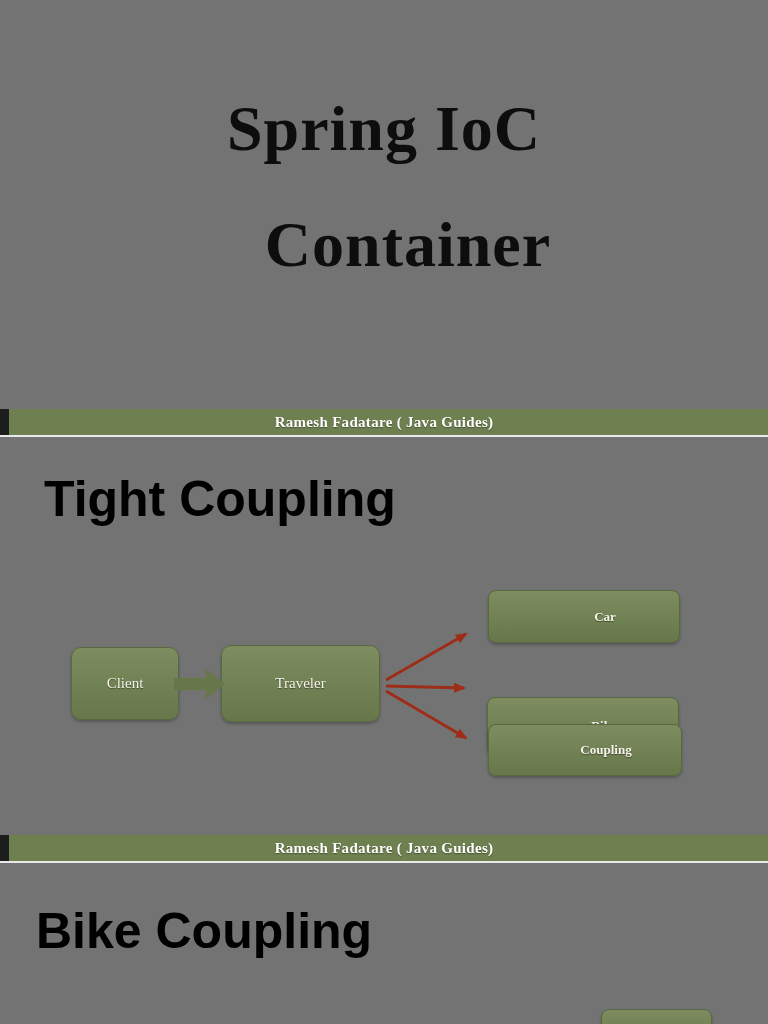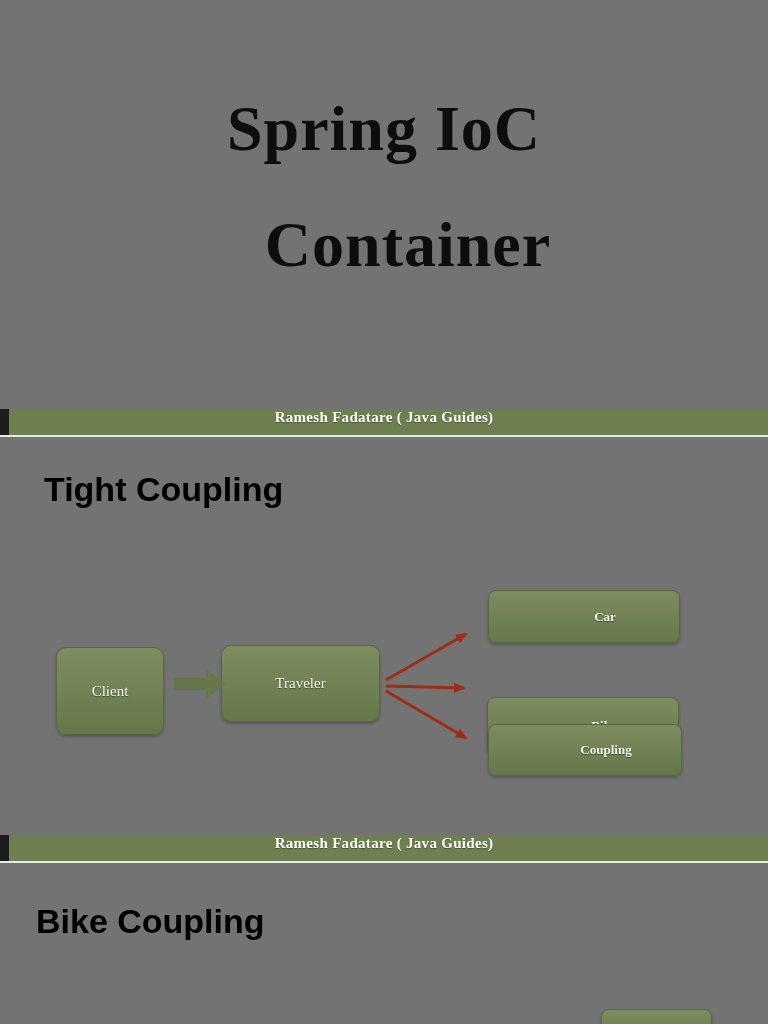--- a/index.html
+++ b/index.html
@@ -23,21 +23,21 @@
     color:#0d0d0d;
     letter-spacing:1px;
   }
   #title-line-1 { top:92px; }
   #title-line-2 { top:208px;padding-left:48px; }
 
   
   .footer-bar {
     position:absolute; left:0; width:768px; height:26px;
     background:#6e7f50;
-    display:flex; align-items:flex-start; justify-content:center;
+    display:flex; align-items:center; justify-content:center;
   }
   #footer-bar-1 { top:409px; }
   #footer-bar-2 { top:835px; }
   .footer-cap {
     position:absolute; left:0; top:0; width:9px; height:100%;
     background:#1d1d1d;
   }
   .footer-text {
     color:#ffffff;
     font-family:"Liberation Serif", serif;
@@ -51,39 +51,39 @@
     background:#e9e9e9;
   }
   #page-sep-1 { top:435px; }
   #page-sep-2 { top:861px; }
 
   
   .section-heading {
     position:absolute;
     font-family:"Liberation Sans", sans-serif;
     font-weight:bold;
-    font-size:34px;
+    font-size:50px;
     color:#000000;
   }
   #heading-tight { left:44px; top:470px; }
   #heading-loose { left:36px; top:902px; }
 
   
   .node {
     position:absolute;
     background:linear-gradient(#7d8d5f, #66774a);
     border:1px solid #59693f;
     border-radius:10px;
     box-shadow:0 2px 3px rgba(0,0,0,0.25);
     display:flex; align-items:center; justify-content:center;
     color:#f4f3ea;
     font-family:"Liberation Serif", serif;
     text-shadow:0 1px 1px rgba(0,0,0,0.45);
   }
-  #node-client   { left:56px;  top:647px; width:108px; height:88px; font-size:15px; }
+  #node-client   { left:71px;  top:647px; width:108px; height:73px; font-size:15px; }
   #node-traveler { left:221px; top:645px; width:159px; height:77px; font-size:15px; }
   .node.target { font-weight:bold; font-size:13px; border-radius:8px;padding-left:42px; }
   #node-car     { left:488px; top:590px; width:192px; height:53px; }
   #node-bike    { left:487px; top:697px; width:192px; height:58px; }
   #node-bicycle { left:488px; top:724px; width:194px; height:52px; }
   #node-partial { left:601px; top:1009px; width:111px; height:34px; border-radius:8px; }
 
   .overlay {
     position:absolute; left:0; top:0;
     pointer-events:none;

